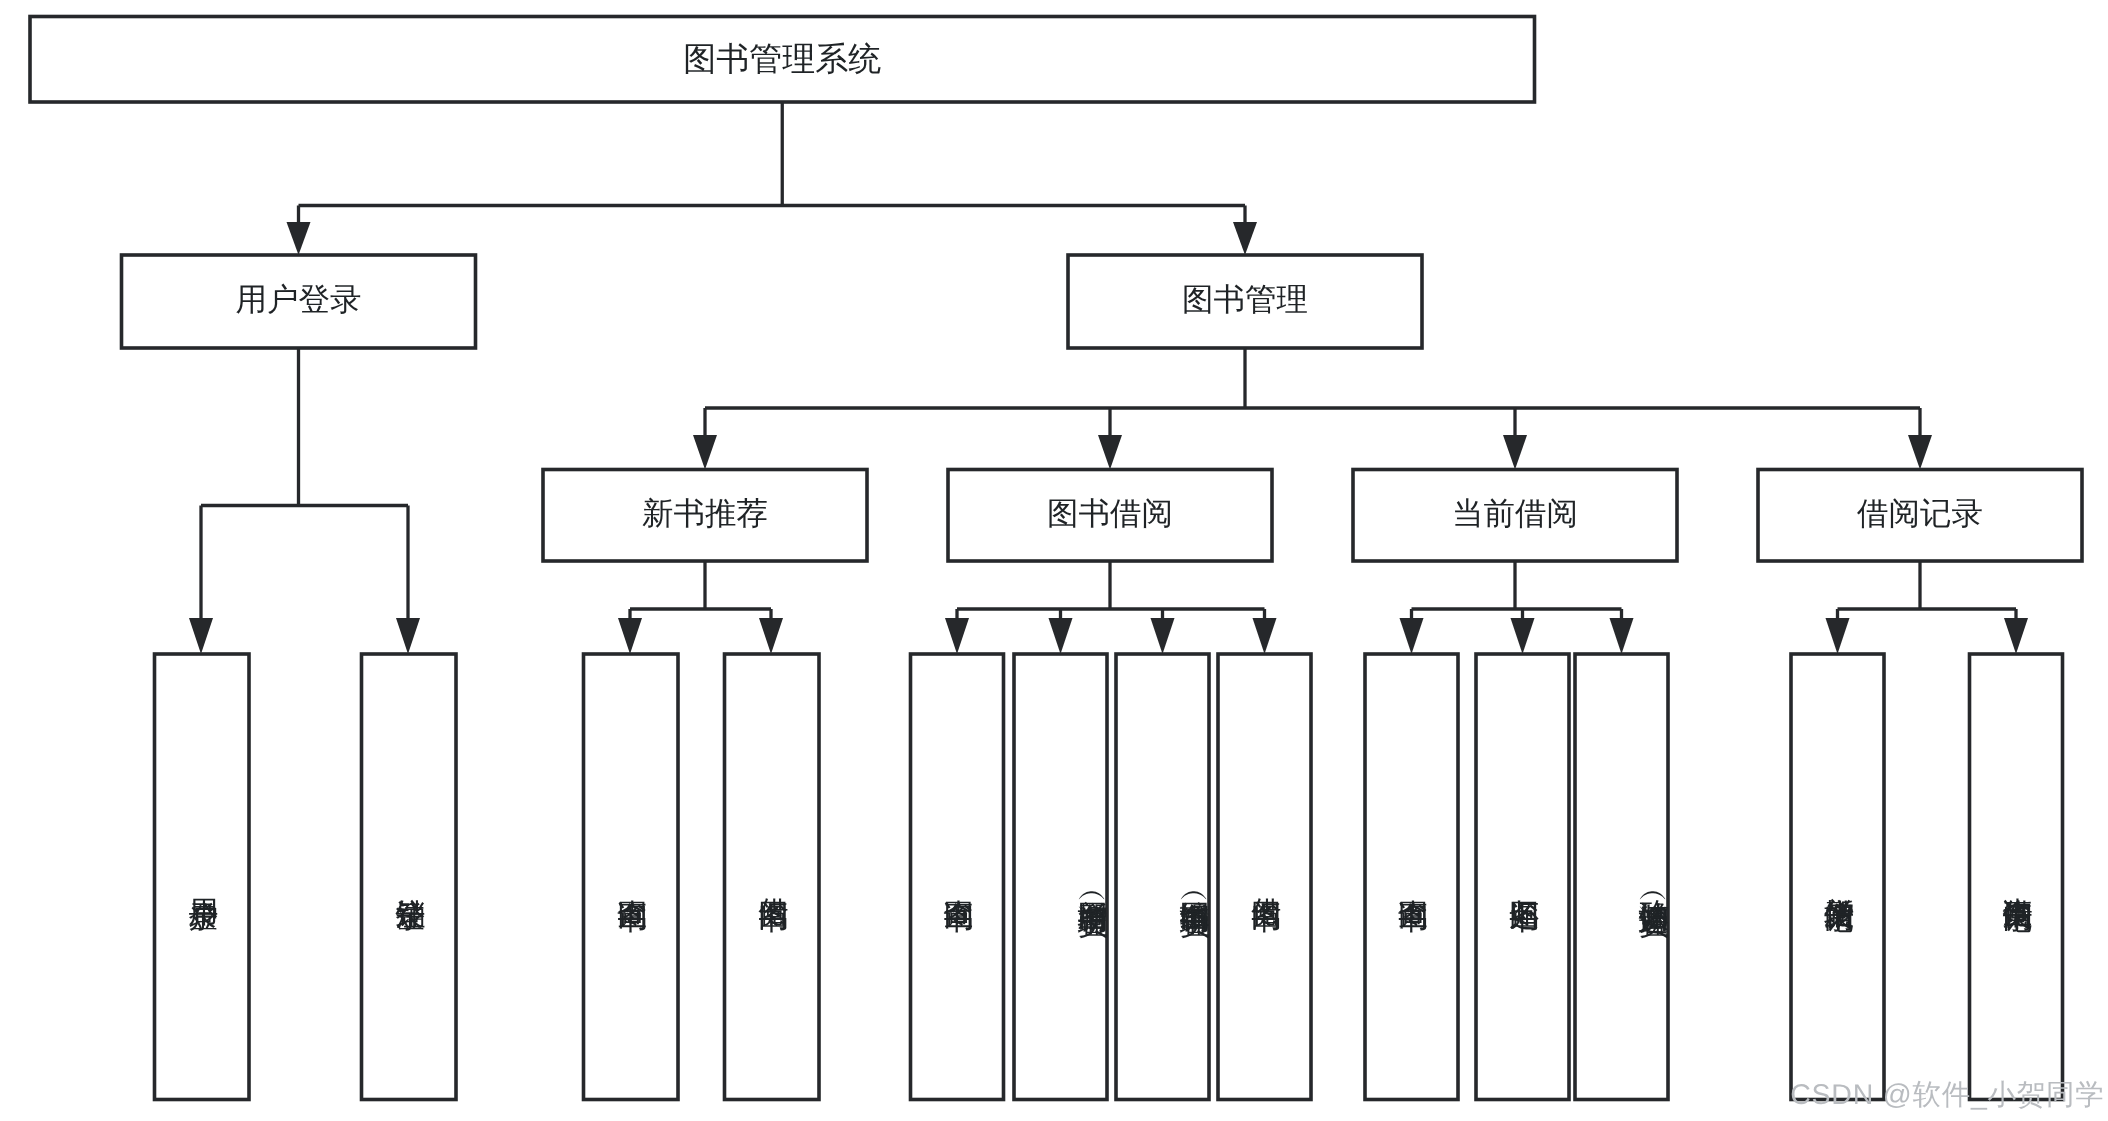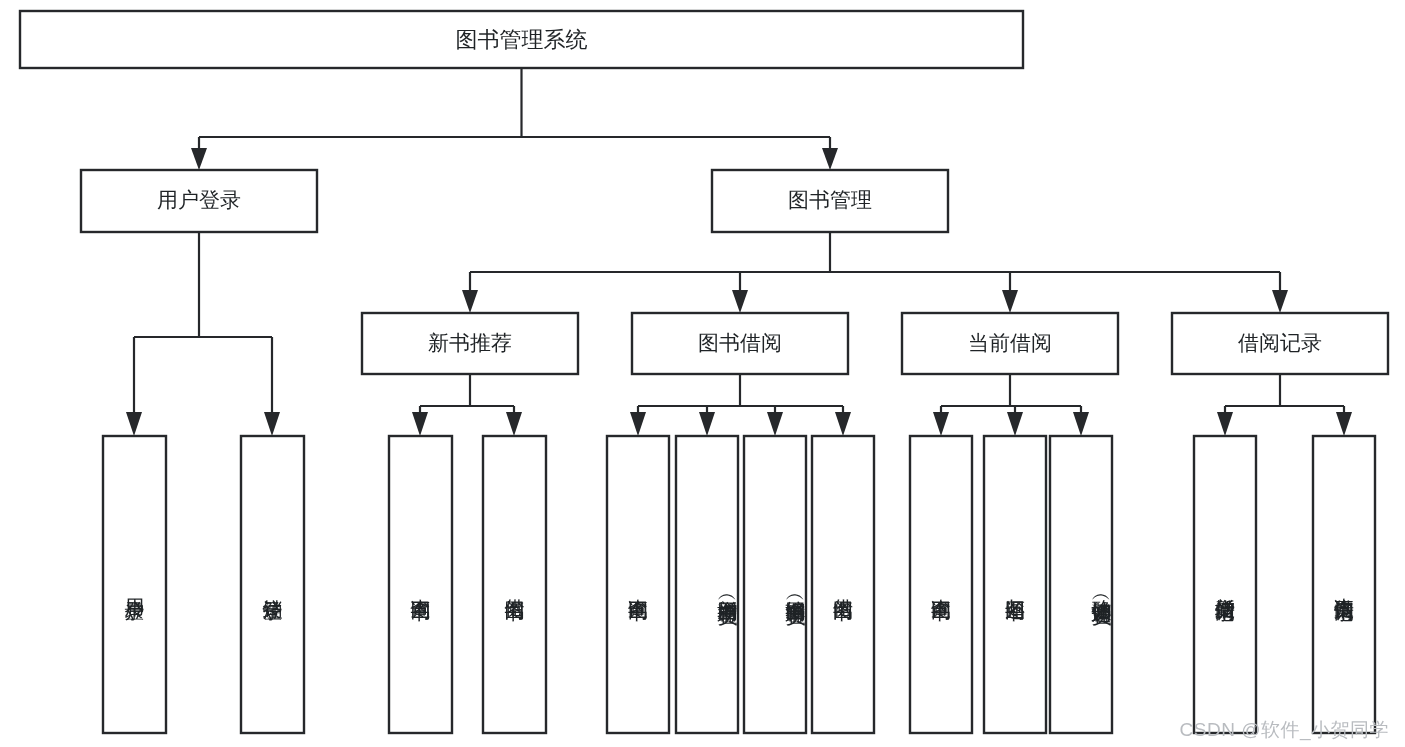--- a/index.html
+++ b/index.html
@@ -62,21 +62,21 @@
     display: flex;
     align-items: flex-start;
     justify-content: center;
     pointer-events: none;
   }
   .vlabel.center {
     align-items: center;
   }
   .watermark {
     position: absolute;
-    right: 16px;
+    right: 2px;
     bottom: 4px;
     font-family: "Liberation Sans", "DejaVu Sans", sans-serif;
     font-size: 19px;
     color: #b9bcc0;
     letter-spacing: 0.5px;
     white-space: nowrap;
   }
 </style>
 </head>
 <body>

